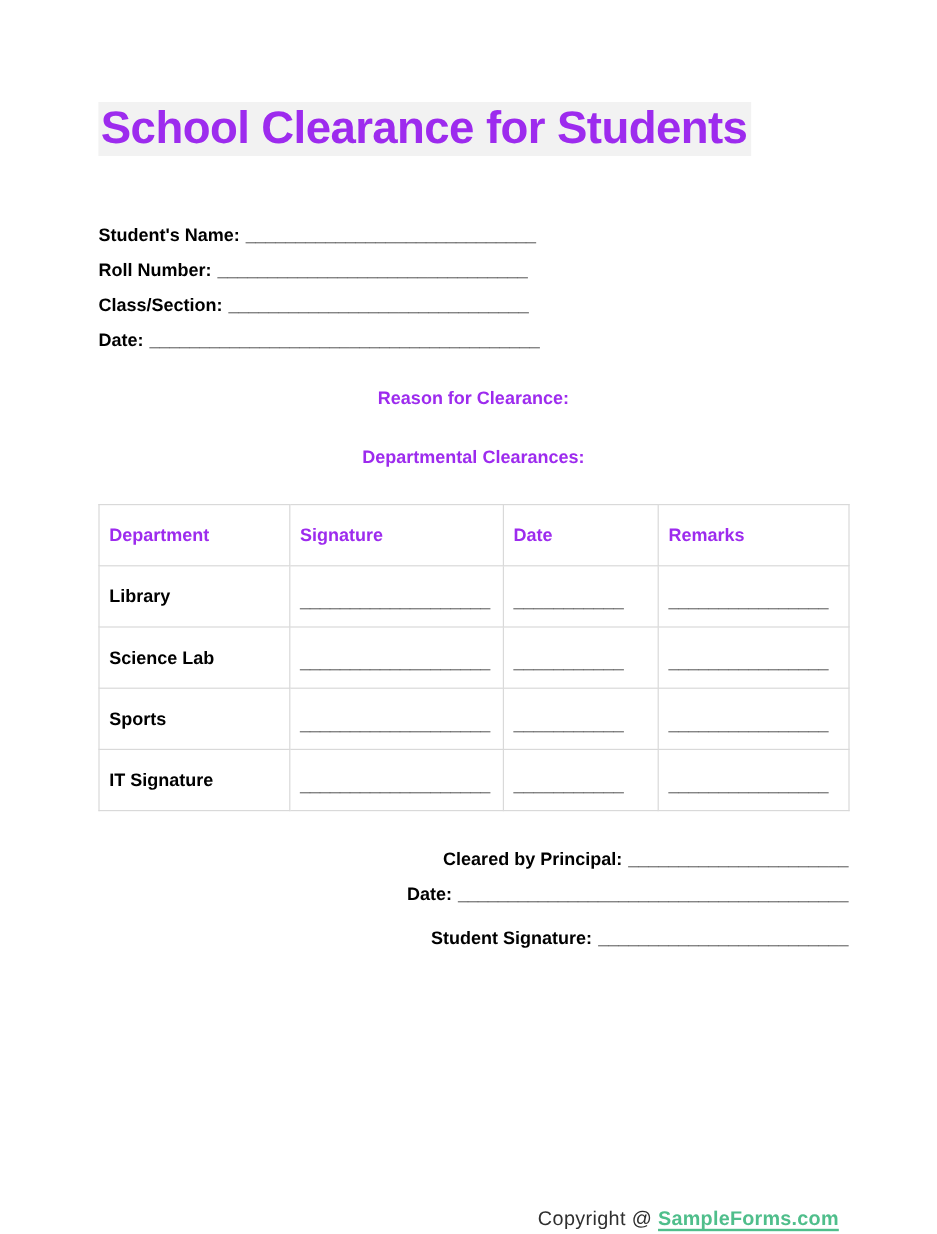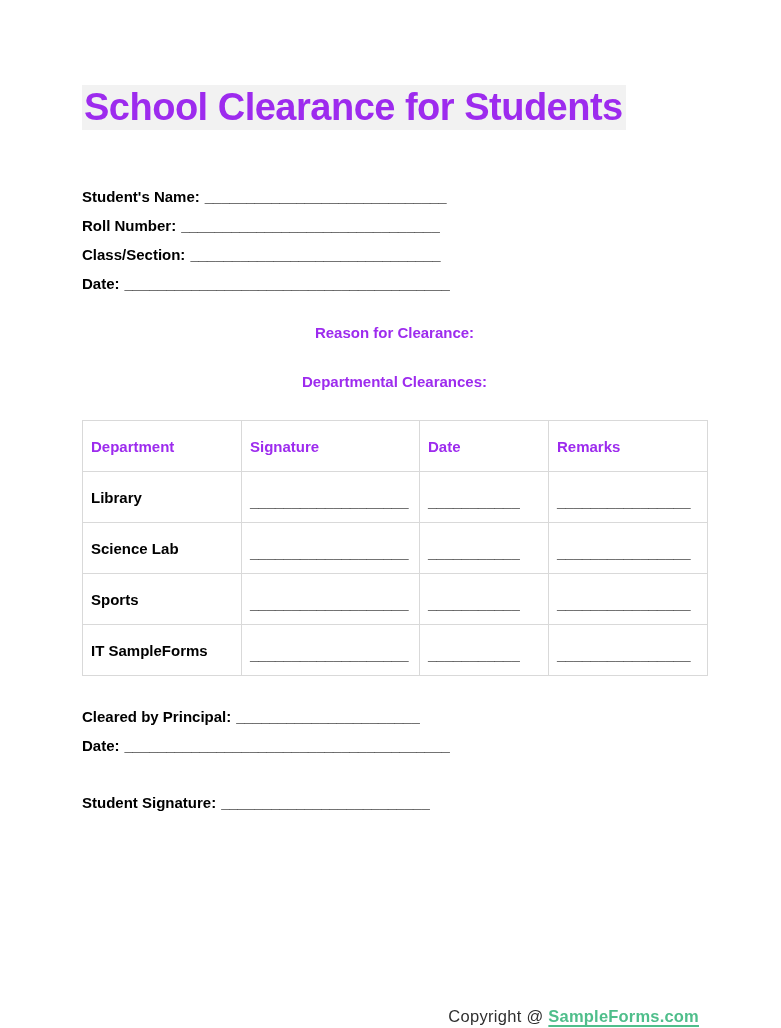--- a/index.html
+++ b/index.html
@@ -75,22 +75,22 @@
     padding: 0 4px 0 8px;
     font-size: 15px;
     font-weight: bold;
     text-align: left;
     vertical-align: middle;
     white-space: nowrap;
     overflow: hidden;
   }
   .clearance-table th { color: var(--purple, #9d2bee); }
   .clearance-table td.line-cell { padding-top: 8px; }
-  .bottom-fields { margin-top: 26px; }
-  .signature-row { margin-top: 28px; }
+  .bottom-fields { margin-top: 26px; text-align: right; }
+  .signature-row { margin-top: 8px; text-align: right; }
   .footer {
     position: absolute;
     top: 978px;
     right: 82px;
     font-size: 16.5px;
     line-height: 22px;
     white-space: nowrap;
     margin-top: 27px;
   }
   .copyright-text {
@@ -156,21 +156,21 @@
           <td class="line-cell">___________</td>
           <td class="line-cell">________________</td>
         </tr>
         <tr>
           <td>Sports</td>
           <td class="line-cell">___________________</td>
           <td class="line-cell">___________</td>
           <td class="line-cell">________________</td>
         </tr>
         <tr>
-          <td>IT SampleForms</td>
+          <td>IT Signature</td>
           <td class="line-cell">___________________</td>
           <td class="line-cell">___________</td>
           <td class="line-cell">________________</td>
         </tr>
       </tbody>
     </table>
 
     <div class="fields bottom-fields">
       <p class="field-row"><span class="field-label">Cleared by Principal:</span><span class="fill-line">______________________</span></p>
       <p class="field-row"><span class="field-label">Date:</span><span class="fill-line">_______________________________________</span></p>

